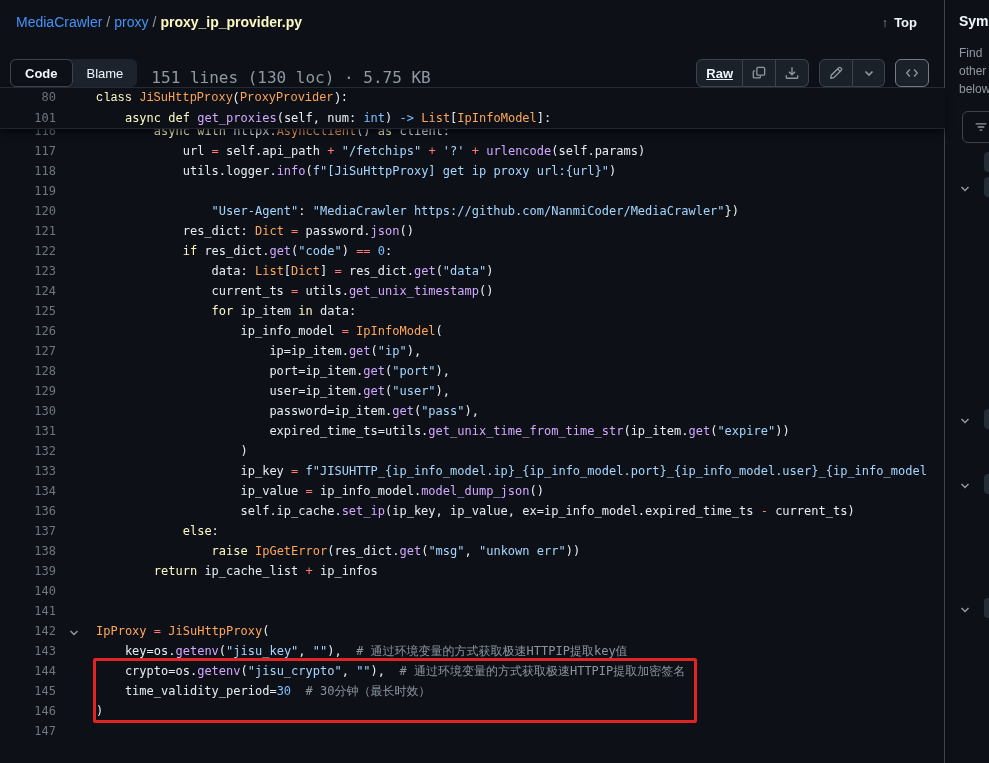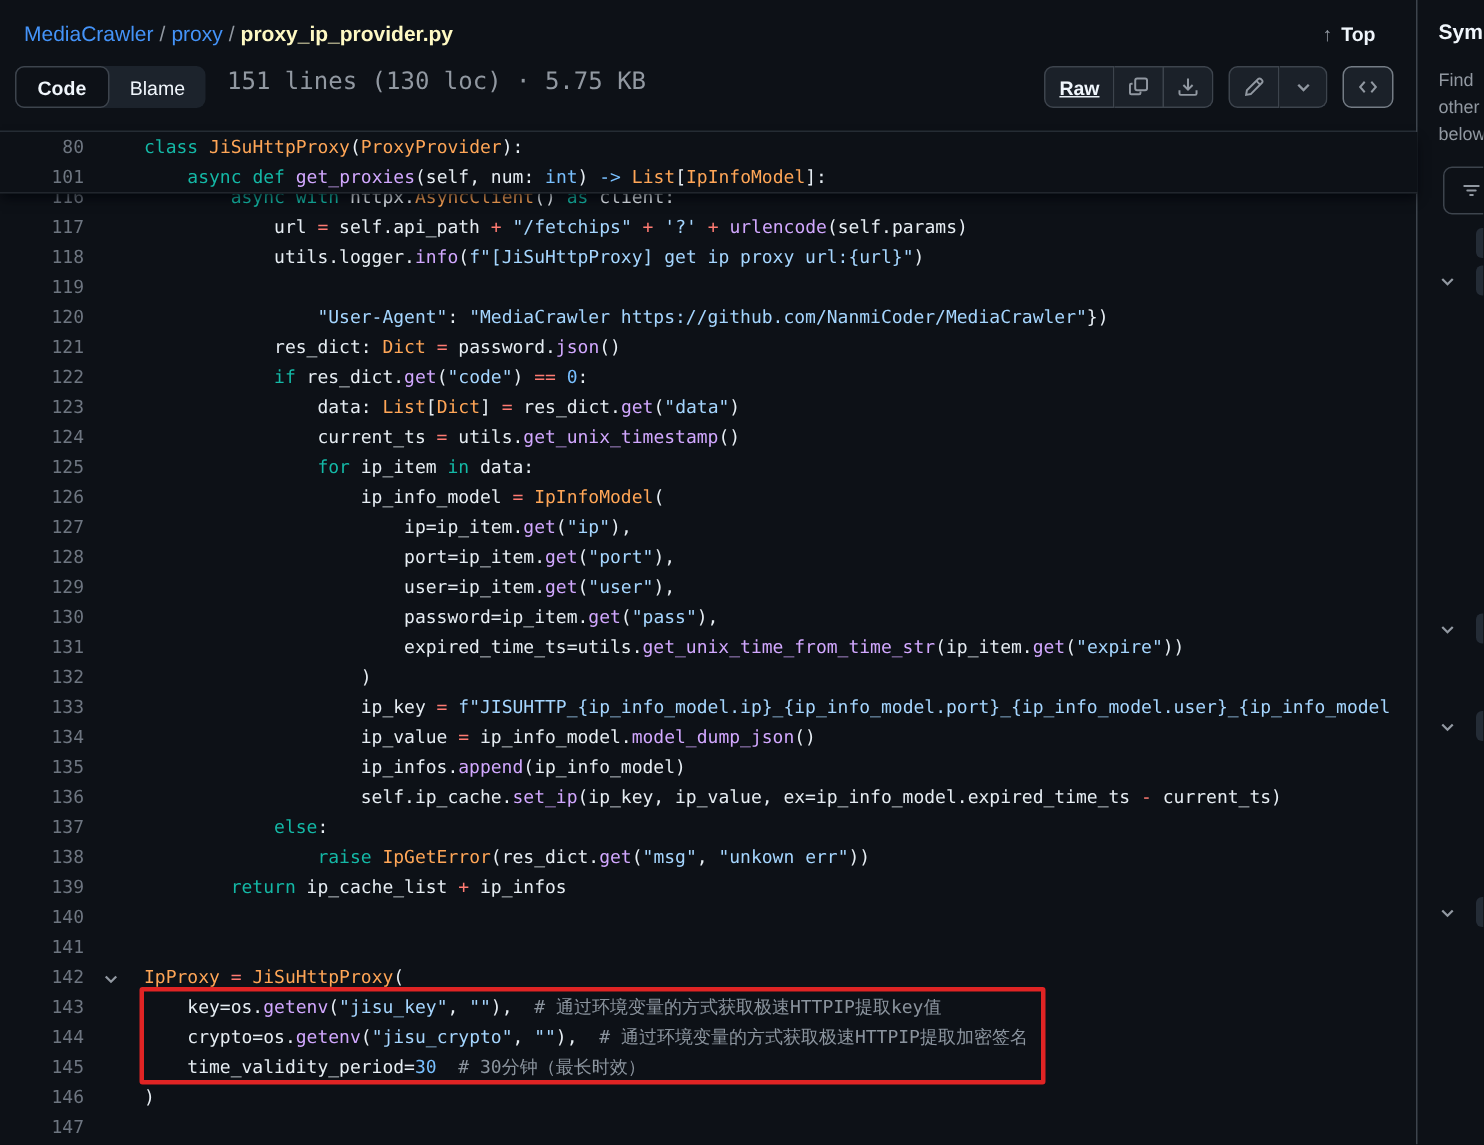--- a/index.html
+++ b/index.html
@@ -15,21 +15,21 @@
 
   .breadcrumb-row { height:44px; display:flex; align-items:center; padding:0 28px 0 16px; }
   .breadcrumb { font-size:14px; white-space:nowrap; }
   .crumb-link { color:#4493f8; text-decoration:none; cursor:pointer; }
   .crumb-sep { color:#9198a1; padding:0 4px; }
   .crumb-file { color:#fef9c3; font-weight:700; }
   .top-btn { margin-left:auto; display:flex; align-items:center; gap:6px; font-size:13px;
              font-weight:600; color:#f0f6fc; cursor:pointer; }
   .top-arrow { color:#9198a1; font-size:13px; }
 
-  .toolbar-row { height:44px; display:flex; align-items:flex-start; padding:0 16px 0 10px;
+  .toolbar-row { height:44px; display:flex; align-items:flex-end; padding:0 16px 0 10px;
                  border-bottom:1px solid #272e37; }
   .seg-track { display:flex; background:#1c232c; border-radius:6px; }
   .seg { height:28px; padding:0 14px; display:flex; align-items:center; font-size:13px;
          color:#f0f6fc; border-radius:6px; cursor:pointer; }
   .seg.active { background:#0d1117; border:1px solid #3d444d; font-weight:700; }
   .file-meta { margin-left:14px; font-family:"DejaVu Sans Mono", monospace; font-size:16px;
                color:#9198a1; white-space:nowrap; }
   .copilot { margin-left:30px; display:flex; align-items:center; gap:8px; font-size:13px;
              font-weight:700; color:#e6edf3; white-space:nowrap; }
   .tb-right { margin-left:auto; display:flex; align-items:center; gap:10px;text-decoration:underline; }
@@ -48,21 +48,21 @@
   .sticky { position:relative; background:#0d1117; border-bottom:1px solid #21262d;
             box-shadow:0 4px 7px -1px rgba(1,4,9,.75); z-index:3; }
   .row { display:flex; height:20px; line-height:20px;
          font-family:"DejaVu Sans Mono", monospace; font-size:12px; white-space:pre; }
   .row .ln { width:56px; flex:none; text-align:right; color:#6e7681; cursor:pointer; }
   .row .gut { width:40px; flex:none; display:flex; align-items:center; padding-left:12px; }
   .row .src { flex:1; overflow:hidden; color:#e6edf3; }
   .row.clipped { height:12px; overflow:hidden; }
   .row.clipped .inner-shift { margin-top:-8px; }
   .fold-chev { width:12px; height:12px; cursor:pointer; }
-  .tk-k { color:#14b8a6; } .tk-o { color:#ff7b72; }
+  .tk-k { color:#fef9c3; } .tk-o { color:#ff7b72; }
   .tk-f { color:#d2a8ff; }
   .tk-c { color:#ffa657; }
   .tk-s { color:#a5d6ff; }
   .tk-n { color:#79c0ff; }
   .tk-m { color:#8b949e; }
   .tk-p { color:#e6edf3; }
 
   .hl-box { position:absolute; left:93px; top:658px; width:604px; height:65px;
             border:3px solid #e02424; border-radius:2px; z-index:5; pointer-events:none; }
 
@@ -135,21 +135,21 @@
           <svg width="14" height="14" viewBox="0 0 16 16">
             <path d="M5.5 4 L2 8 L5.5 12 M10.5 4 L14 8 L10.5 12"></path>
           </svg>
         </div>
       </div>
     </div>
   </div>
 
   <div class="code-area">
     <div class="sticky" id="sticky-lines">
-        <div class="row"><div style="display: flex; width: 100%;"><div class="ln">80</div><div class="gut"></div><div class="src"><span class="tk-k">class </span><span class="tk-c">JiSuHttpProxy</span><span class="tk-p">(</span><span class="tk-c">ProxyProvider</span><span class="tk-p">):</span></div></div></div>
+        <div class="row"><div style="display: flex; width: 100%; font-family: Liberation Mono, monospace;"><div class="ln">80</div><div class="gut"></div><div class="src"><span class="tk-k">class </span><span class="tk-c">JiSuHttpProxy</span><span class="tk-p">(</span><span class="tk-c">ProxyProvider</span><span class="tk-p">):</span></div></div></div>
         <div class="row"><div style="display: flex; width: 100%;"><div class="ln">101</div><div class="gut"></div><div class="src"><span class="tk-p">    </span><span class="tk-k">async</span><span class="tk-p"> </span><span class="tk-k">def</span><span class="tk-p"> </span><span class="tk-f">get_proxies</span><span class="tk-p">(self, num: </span><span class="tk-n">int</span><span class="tk-p">) </span><span class="tk-n">-&gt;</span><span class="tk-p"> </span><span class="tk-c">List</span><span class="tk-p">[</span><span class="tk-c">IpInfoModel</span><span class="tk-p">]:</span></div></div></div>
       </div>
     <div id="code-lines">
         <div class="row clipped"><div class="inner-shift" style="display: flex; width: 100%;"><div class="ln">116</div><div class="gut"></div><div class="src"><span class="tk-p">        </span><span class="tk-k">async</span><span class="tk-p"> </span><span class="tk-k">with</span><span class="tk-p"> httpx.</span><span class="tk-c">AsyncClient</span><span class="tk-p">() </span><span class="tk-k">as</span><span class="tk-p"> client:</span></div></div></div>
         <div class="row"><div style="display: flex; width: 100%;"><div class="ln">117</div><div class="gut"></div><div class="src"><span class="tk-p">            url </span><span class="tk-o">=</span><span class="tk-p"> self.api_path </span><span class="tk-o">+</span><span class="tk-p"> </span><span class="tk-s">"/fetchips"</span><span class="tk-p"> </span><span class="tk-o">+</span><span class="tk-p"> </span><span class="tk-s">'?'</span><span class="tk-p"> </span><span class="tk-o">+</span><span class="tk-p"> </span><span class="tk-f">urlencode</span><span class="tk-p">(self.params)</span></div></div></div>
         <div class="row"><div style="display: flex; width: 100%;"><div class="ln">118</div><div class="gut"></div><div class="src"><span class="tk-p">            utils.logger.</span><span class="tk-f">info</span><span class="tk-p">(</span><span class="tk-s">f"[JiSuHttpProxy] get ip proxy url:{url}"</span><span class="tk-p">)</span></div></div></div>
         <div class="row"><div style="display: flex; width: 100%; flex-direction: column;"><div class="ln">119</div><div class="gut"></div><div class="src"><span class="tk-p">            response </span><span class="tk-o">=</span><span class="tk-p"> </span><span class="tk-k">await</span><span class="tk-p"> client.</span><span class="tk-f">get</span><span class="tk-p">(url, headers={</span></div></div></div>
         <div class="row"><div style="display: flex; width: 100%;"><div class="ln">120</div><div class="gut"></div><div class="src"><span class="tk-p">                </span><span class="tk-s">"User-Agent"</span><span class="tk-p">: </span><span class="tk-s">"MediaCrawler https://github.com/NanmiCoder/MediaCrawler"</span><span class="tk-p">})</span></div></div></div>
         <div class="row"><div style="display: flex; width: 100%;"><div class="ln">121</div><div class="gut"></div><div class="src"><span class="tk-p">            res_dict: </span><span class="tk-c">Dict</span><span class="tk-p"> </span><span class="tk-o">=</span><span class="tk-p"> password.</span><span class="tk-f">json</span><span class="tk-p">()</span></div></div></div>
         <div class="row"><div style="display: flex; width: 100%;"><div class="ln">122</div><div class="gut"></div><div class="src"><span class="tk-p">            </span><span class="tk-k">if</span><span class="tk-p"> res_dict.</span><span class="tk-f">get</span><span class="tk-p">(</span><span class="tk-s">"code"</span><span class="tk-p">) </span><span class="tk-o">==</span><span class="tk-p"> </span><span class="tk-n">0</span><span class="tk-p">:</span></div></div></div>
@@ -158,21 +158,20 @@
         <div class="row"><div style="display: flex; width: 100%;"><div class="ln">125</div><div class="gut"></div><div class="src"><span class="tk-p">                </span><span class="tk-k">for</span><span class="tk-p"> ip_item </span><span class="tk-k">in</span><span class="tk-p"> data:</span></div></div></div>
         <div class="row"><div style="display: flex; width: 100%;"><div class="ln">126</div><div class="gut"></div><div class="src"><span class="tk-p">                    ip_info_model </span><span class="tk-o">=</span><span class="tk-p"> </span><span class="tk-c">IpInfoModel</span><span class="tk-p">(</span></div></div></div>
         <div class="row"><div style="display: flex; width: 100%;"><div class="ln">127</div><div class="gut"></div><div class="src"><span class="tk-p">                        ip=ip_item.</span><span class="tk-f">get</span><span class="tk-p">(</span><span class="tk-s">"ip"</span><span class="tk-p">),</span></div></div></div>
         <div class="row"><div style="display: flex; width: 100%;"><div class="ln">128</div><div class="gut"></div><div class="src"><span class="tk-p">                        port=ip_item.</span><span class="tk-f">get</span><span class="tk-p">(</span><span class="tk-s">"port"</span><span class="tk-p">),</span></div></div></div>
         <div class="row"><div style="display: flex; width: 100%;"><div class="ln">129</div><div class="gut"></div><div class="src"><span class="tk-p">                        user=ip_item.</span><span class="tk-f">get</span><span class="tk-p">(</span><span class="tk-s">"user"</span><span class="tk-p">),</span></div></div></div>
         <div class="row"><div style="display: flex; width: 100%;"><div class="ln">130</div><div class="gut"></div><div class="src"><span class="tk-p">                        password=ip_item.</span><span class="tk-f">get</span><span class="tk-p">(</span><span class="tk-s">"pass"</span><span class="tk-p">),</span></div></div></div>
         <div class="row"><div style="display: flex; width: 100%;"><div class="ln">131</div><div class="gut"></div><div class="src"><span class="tk-p">                        expired_time_ts=utils.</span><span class="tk-f">get_unix_time_from_time_str</span><span class="tk-p">(ip_item.</span><span class="tk-f">get</span><span class="tk-p">(</span><span class="tk-s">"expire"</span><span class="tk-p">))</span></div></div></div>
         <div class="row"><div style="display: flex; width: 100%;"><div class="ln">132</div><div class="gut"></div><div class="src"><span class="tk-p">                    )</span></div></div></div>
         <div class="row"><div style="display: flex; width: 100%;"><div class="ln">133</div><div class="gut"></div><div class="src"><span class="tk-p">                    ip_key </span><span class="tk-o">=</span><span class="tk-p"> </span><span class="tk-s">f"JISUHTTP_{ip_info_model.ip}_{ip_info_model.port}_{ip_info_model.user}_{ip_info_model</span></div></div></div>
         <div class="row"><div style="display: flex; width: 100%;"><div class="ln">134</div><div class="gut"></div><div class="src"><span class="tk-p">                    ip_value </span><span class="tk-o">=</span><span class="tk-p"> ip_info_model.</span><span class="tk-f">model_dump_json</span><span class="tk-p">()</span></div></div></div>
-        <div class="row"><div style="display: flex; width: 100%;"><div class="ln">135</div><div class="gut"></div><div class="src"><span class="tk-p">                    ip_infos.</span><span class="tk-f">append</span><span class="tk-p">(ip_info_model)</span></div></div></div>
         <div class="row"><div style="display: flex; width: 100%;"><div class="ln">136</div><div class="gut"></div><div class="src"><span class="tk-p">                    self.ip_cache.</span><span class="tk-f">set_ip</span><span class="tk-p">(ip_key, ip_value, ex=ip_info_model.expired_time_ts </span><span class="tk-o">-</span><span class="tk-p"> current_ts)</span></div></div></div>
         <div class="row"><div style="display: flex; width: 100%;"><div class="ln">137</div><div class="gut"></div><div class="src"><span class="tk-p">            </span><span class="tk-k">else</span><span class="tk-p">:</span></div></div></div>
         <div class="row"><div style="display: flex; width: 100%;"><div class="ln">138</div><div class="gut"></div><div class="src"><span class="tk-p">                </span><span class="tk-k">raise</span><span class="tk-p"> </span><span class="tk-c">IpGetError</span><span class="tk-p">(res_dict.</span><span class="tk-f">get</span><span class="tk-p">(</span><span class="tk-s">"msg"</span><span class="tk-p">, </span><span class="tk-s">"unkown err"</span><span class="tk-p">))</span></div></div></div>
         <div class="row"><div style="display: flex; width: 100%;"><div class="ln">139</div><div class="gut"></div><div class="src"><span class="tk-p">        </span><span class="tk-k">return</span><span class="tk-p"> ip_cache_list </span><span class="tk-o">+</span><span class="tk-p"> ip_infos</span></div></div></div>
         <div class="row"><div style="display: flex; width: 100%;"><div class="ln">140</div><div class="gut"></div><div class="src"></div></div></div>
         <div class="row"><div style="display: flex; width: 100%;"><div class="ln">141</div><div class="gut"></div><div class="src"></div></div></div>
         <div class="row"><div style="display: flex; width: 100%;"><div class="ln">142</div><div class="gut"><span class="fold-chev"><svg width="12" height="12" viewBox="0 0 12 12">
                   <path d="M2.5 4 L6 7.5 L9.5 4" fill="none" stroke="#9198a1" stroke-width="1.5"></path>
                 </svg></span></div><div class="src"><span class="tk-c">IpProxy</span><span class="tk-p"> </span><span class="tk-o">=</span><span class="tk-p"> </span><span class="tk-c">JiSuHttpProxy</span><span class="tk-p">(</span></div></div></div>
         <div class="row"><div style="display: flex; width: 100%;"><div class="ln">143</div><div class="gut"></div><div class="src"><span class="tk-p">    key=os.</span><span class="tk-f">getenv</span><span class="tk-p">(</span><span class="tk-s">"jisu_key"</span><span class="tk-p">, </span><span class="tk-s">""</span><span class="tk-p">),  </span><span class="tk-m"># 通过环境变量的方式获取极速HTTPIP提取key值</span></div></div></div>

